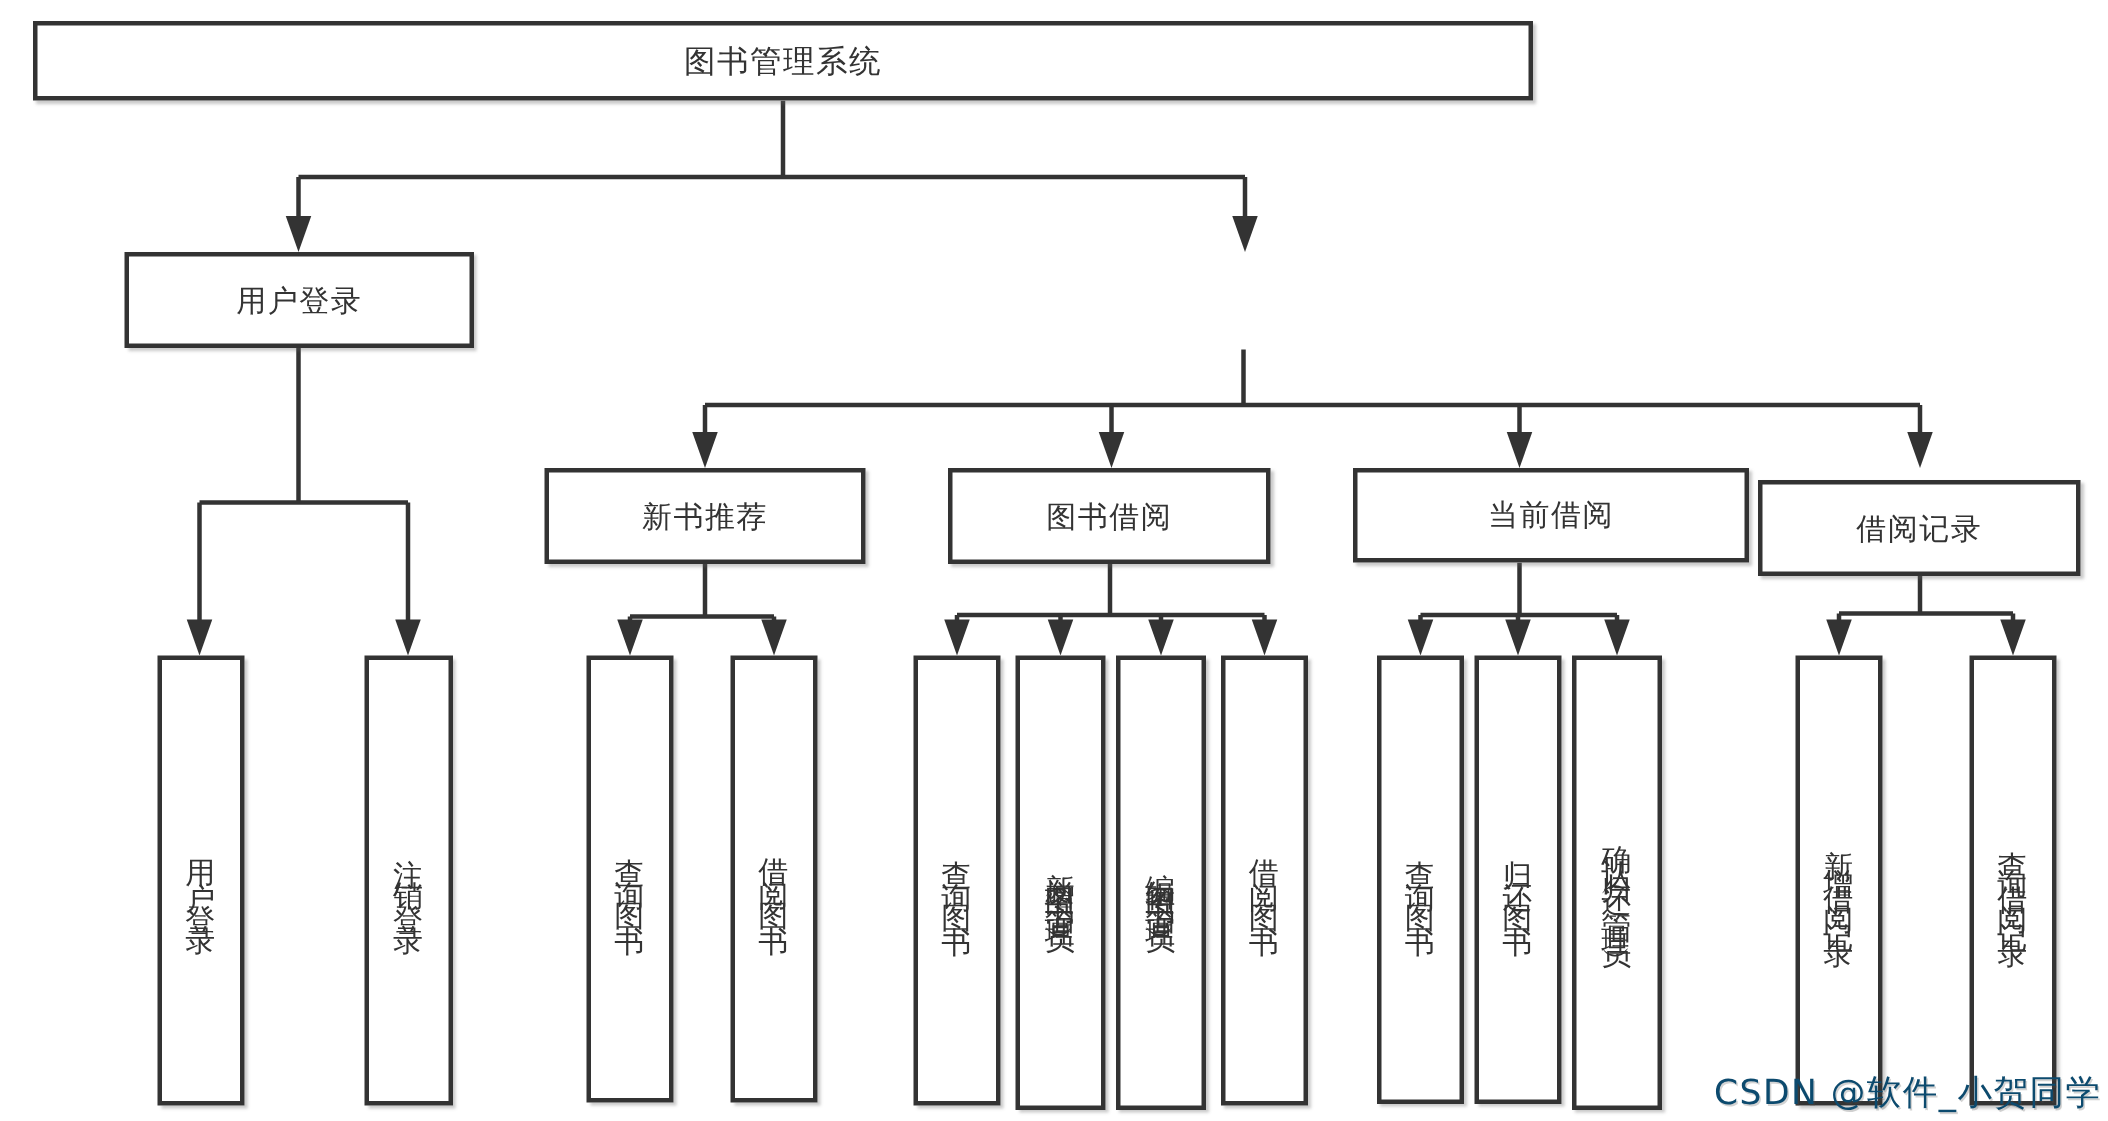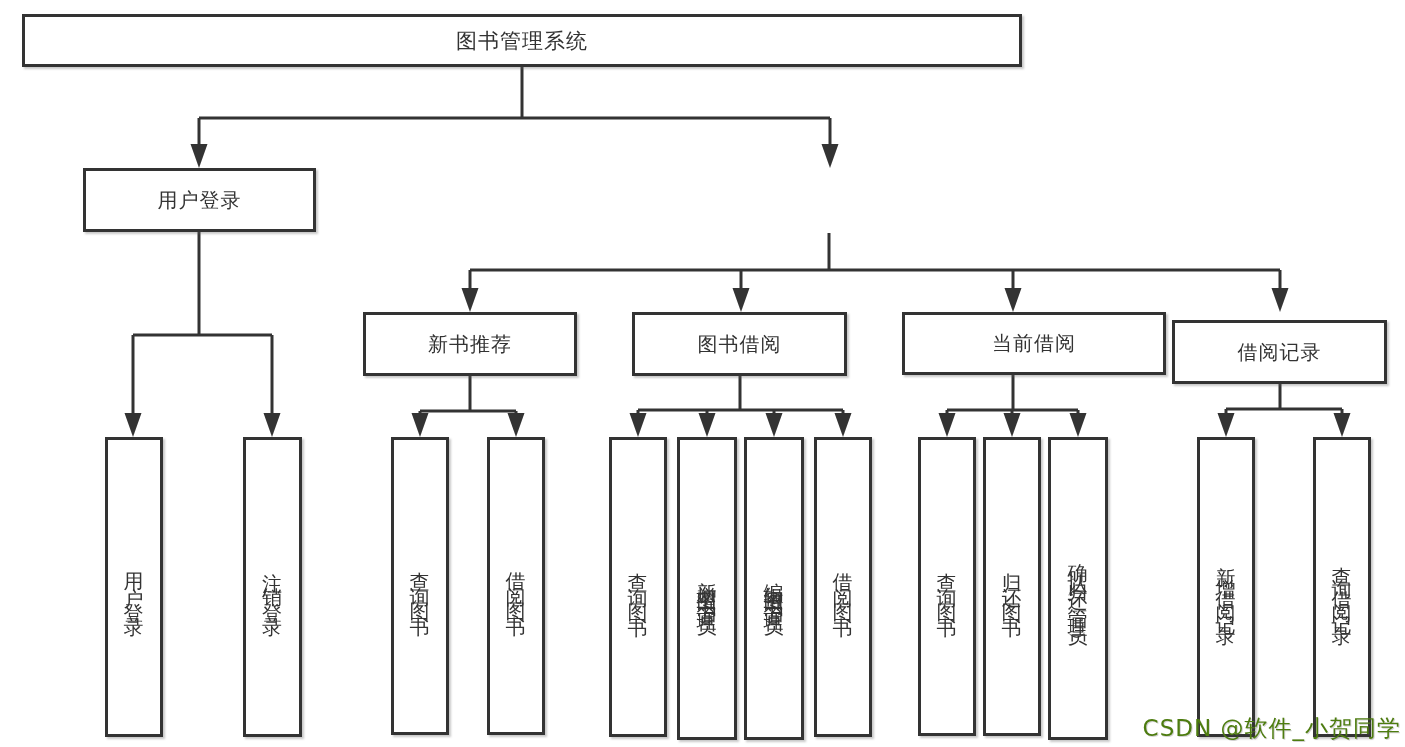--- a/index.html
+++ b/index.html
@@ -46,21 +46,21 @@
   }
   .v4  { letter-spacing: 15px; }
   .v6  { letter-spacing: 12px; }
   .v8  { letter-spacing: 9px;  }
   .v10 { letter-spacing: 5px;  }
   #watermark {
     position: absolute;
     right: 4px;
     top: 713px;
     font-size: 23px;
-    color: #4d7c0f;
+    color: #0c4a6e;
     letter-spacing: 1px;
     white-space: nowrap;
     text-shadow: 1px 1px 0 rgba(80,80,80,0.25);
   }
 </style>
 </head>
 <body>
 
 <div id="stage">
 

